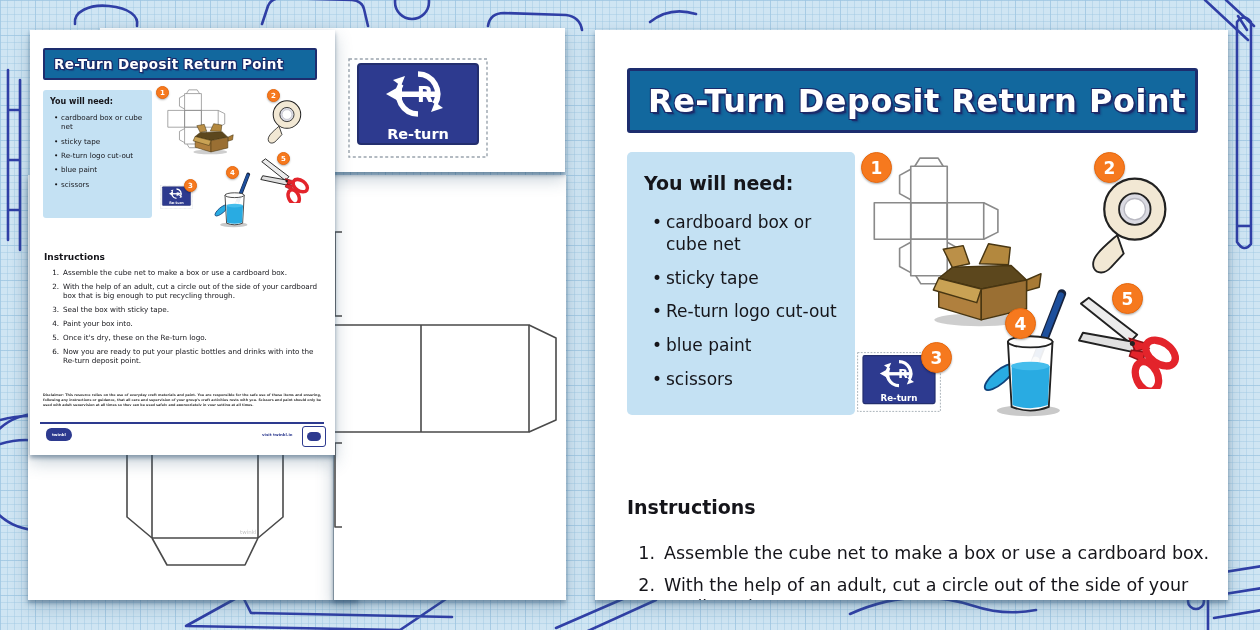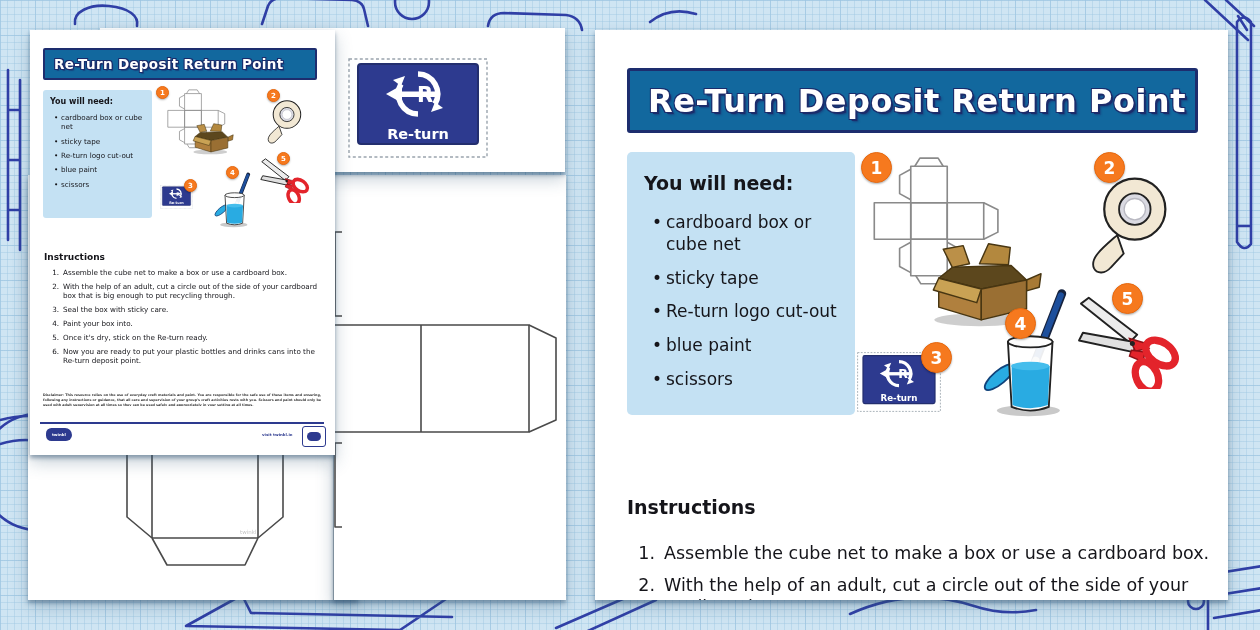--- a/index.html
+++ b/index.html
@@ -256,33 +256,33 @@
       <div class="a-item">
           <span class="a-num">1.</span>
           <span>Assemble the cube net to make a box or use a cardboard box.</span>
         </div>
       <div class="a-item">
           <span class="a-num">2.</span>
           <span>With the help of an adult, cut a circle out of the side of your cardboard box that is big enough to put recycling through.</span>
         </div>
       <div class="a-item">
           <span class="a-num">3.</span>
-          <span>Seal the box with sticky care.</span>
+          <span>Seal the box with sticky tape.</span>
         </div>
       <div class="a-item">
           <span class="a-num">4.</span>
           <span>Paint your box into.</span>
         </div>
       <div class="a-item">
           <span class="a-num">5.</span>
-          <span>Once it's dry, stick on the Re-turn ready.</span>
+          <span>Once it's dry, these on the Re-turn logo.</span>
         </div>
       <div class="a-item">
           <span class="a-num">6.</span>
-          <span>Now you are ready to put your plastic bottles and drinks cans into the Re-turn deposit point.</span>
+          <span>Now you are ready to put your plastic bottles and drinks with into the Re-turn deposit point.</span>
         </div>
     </div>
 
     <div class="a-disclaimer">
       <div class="inner">Disclaimer: This resource relies on the use of everyday craft materials and paint. You are responsible for the safe use of these items and ensuring, following any instructions or guidance, that all care and supervision of your group's craft activities rests with you. Scissors and paint should only be used with adult supervision at all times so they can be used safely and appropriately in your setting at all times.</div>
     </div>
     <div class="a-rule"></div>
     <div class="a-cloud">
         <span>twinkl</span>
       </div>

